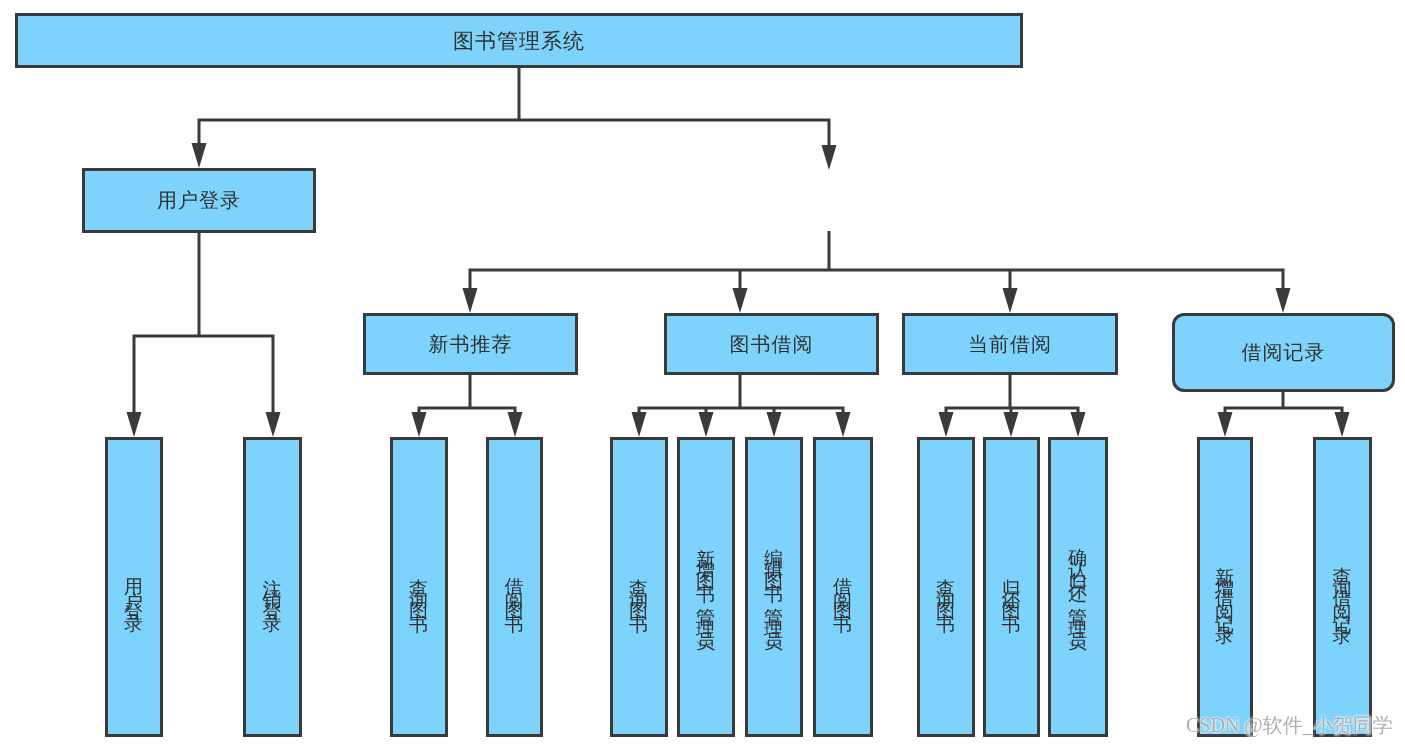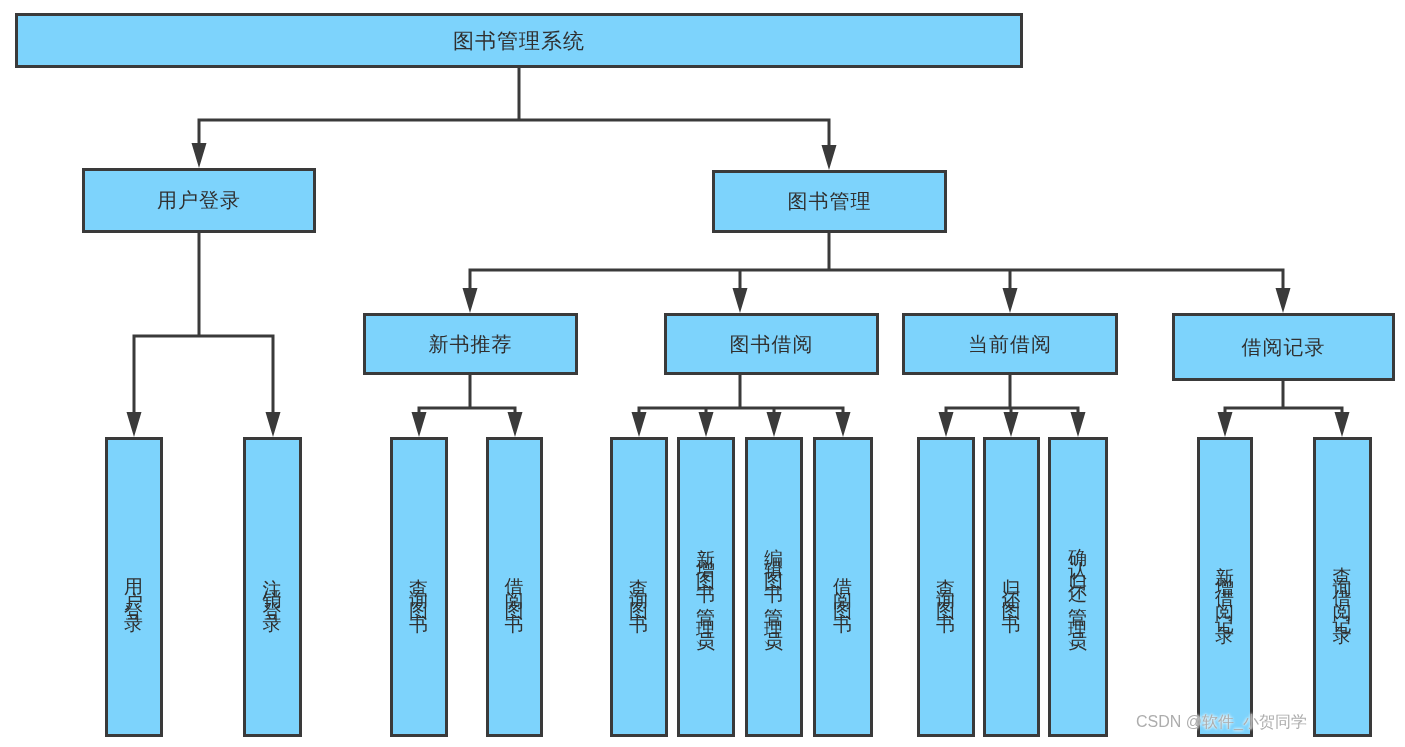--- a/index.html
+++ b/index.html
@@ -52,27 +52,28 @@
   .root-node { font-size: 21px; }
   .vnode {
     writing-mode: vertical-rl;
     text-orientation: mixed;
     font-size: 19px;
     line-height: 1;
     letter-spacing: 12px;
   }
   .watermark {
     position: absolute;
-    left: 1136px;
+    left: 1186px;
     top: 712px;
-    font-size: 16px;
+    font-size: 20px;
     color: var(--watermark);
     white-space: nowrap;
     text-shadow: 0 0 3px #ffffff, 0 0 3px #ffffff;
     z-index: 5;
+    font-family: Liberation Serif, serif;
   }
 </style>
 </head>
 <body>
 
 <div class="stage">
 
   <svg class="connectors" viewBox="0 0 1405 747" xmlns="http://www.w3.org/2000/svg" aria-hidden="true">
     <path class="lines" d="
       M519 66 V121.5
@@ -126,26 +127,25 @@
       M938.5 412 L953.5 412 L946 437 Z
       M1003.5 412 L1018.5 412 L1011 437 Z
       M1070.5 412 L1085.5 412 L1078 437 Z
       M1217.5 412 L1232.5 412 L1225 437 Z
       M1334.5 412 L1349.5 412 L1342 437 Z"></path>
   </svg>
 
   <div class="node hnode root-node" style="left:15px; top:13px; width:1008px; height:55px;">图书管理系统</div>
 
   <div class="node hnode" style="left:82px; top:168px; width:234px; height:65px;">用户登录</div>
-  <div class="node hnode" style="left:712px; top:170px; width:235px; height:63px;">图书管理</div>
 
   <div class="node hnode" style="left:363px; top:313px; width:215px; height:62px;">新书推荐</div>
   <div class="node hnode" style="left:632px; top:313px; width:215px; height:62px;margin-left:32px;">图书借阅</div>
   <div class="node hnode" style="left:902px; top:313px; width:216px; height:62px;text-align:right;">当前借阅</div>
-  <div class="node hnode" style="left:1172px; top:313px; width:223px; height:68px;">借阅记录</div>
+  <div class="node hnode" style="left:1172px; top:313px; width:223px; height:79px;border-radius:12px;">借阅记录</div>
 
   <div class="node vnode" style="left:105px; top:437px; width:58px; height:300px;">用户登录</div>
   <div class="node vnode" style="left:243px; top:437px; width:59px; height:300px;">注销登录</div>
 
   <div class="node vnode" style="left:390px; top:437px; width:58px; height:300px;">查询图书</div>
   <div class="node vnode" style="left:486px; top:437px; width:57px; height:300px;">借阅图书</div>
 
   <div class="node vnode" style="left:610px; top:437px; width:58px; height:300px;">查询图书</div>
   <div class="node vnode" style="left:677px; top:437px; width:58px; height:300px;">新增图书（管理员）</div>
   <div class="node vnode" style="left:745px; top:437px; width:58px; height:300px;">编辑图书（管理员）</div>

